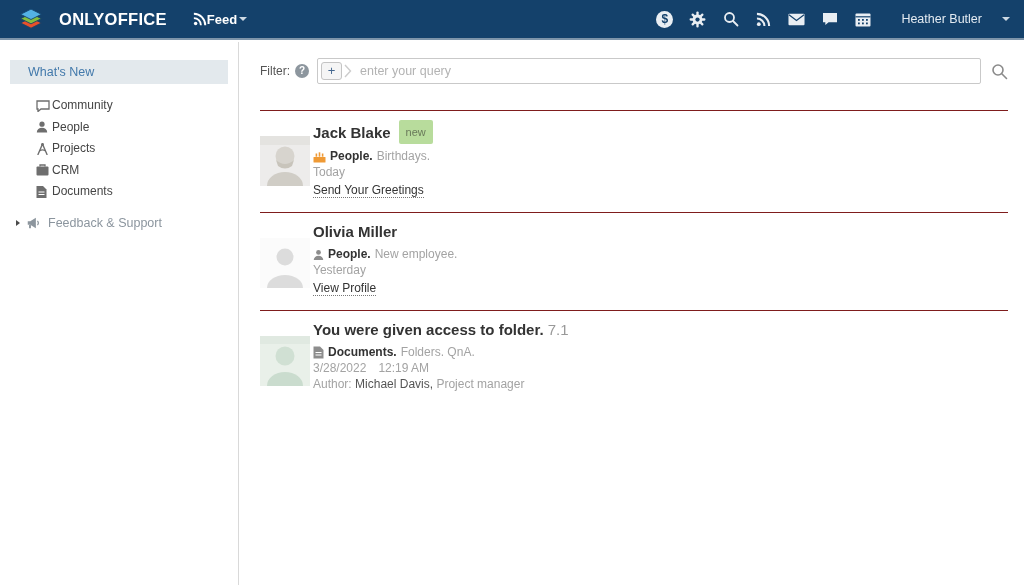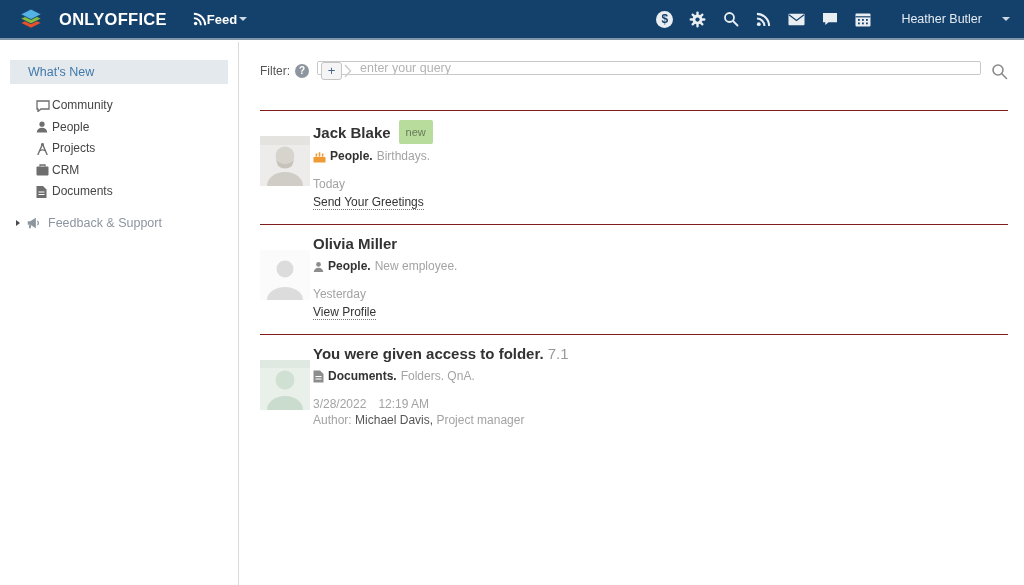--- a/index.html
+++ b/index.html
@@ -28,36 +28,36 @@
   .menu li { position:relative; height:21.5px; padding-left:52px; font-size:12px; color:#454545; line-height:21.5px; cursor:pointer; }
   .menu li .mi { position:absolute; left:36px; top:50%; transform:translateY(-50%); display:flex; }
   .feedback { margin-top:13px; display:flex; align-items:center; color:#8b959e; font-size:12.5px; padding-left:16px; gap:7px; cursor:pointer; }
   .caret-right { width:0; height:0; border-top:3.5px solid transparent; border-bottom:3.5px solid transparent; border-left:4.5px solid #4a4a4a; }
   
   .content { position:absolute; top:42px; left:240px; width:784px; height:543px; padding:16px 16px 0 20px; }
   .filter-row { display:flex; align-items:center; }
   .filter-label { font-size:12px; color:#555; }
   .help-ic { width:14px; height:14px; border-radius:50%; background:#8d969e; color:#fff; font-size:10px; font-weight:bold; text-align:center; line-height:14px; margin-left:5px; cursor:pointer; flex:none; }
   .filter-input-wrap { position:relative; flex:1; margin-left:8px; height:26px; }
-  .filter-input-wrap input { width:100%; height:14px; border:1px solid #c9c9c9; border-radius:2px; padding:0 8px 0 42px; font-size:12.5px; color:#333; outline:none; font-family:inherit; }
+  .filter-input-wrap input { width:100%; height:26px; border:1px solid #c9c9c9; border-radius:2px; padding:0 8px 0 42px; font-size:12.5px; color:#333; outline:none; font-family:inherit; }
   .filter-input-wrap input::placeholder { color:#b3b3b3; }
   .plus-btn { position:absolute; left:4px; top:4px; width:21px; height:18px; border:1px solid #c4c4c4; border-radius:3px; background:#f5f5f5; color:#44678f; font-size:13px; line-height:16px; text-align:center; cursor:pointer; }
   .plus-chevron { position:absolute; left:27px; top:6px; display:flex; }
   .search-btn { margin-left:10px; cursor:pointer; display:flex; flex:none; }
   
   .feed-list { margin-top:26px; }
   .feed-item { position:relative; border-top:1px solid #7f1d1d; padding:9px 0 14px 53px; min-height:87px; }
   .feed-avatar { position:absolute; left:0; top:25px; width:50px; height:50px; cursor:pointer; }
   .feed-title-row { line-height:20px; }
   .feed-title { font-size:15px; font-weight:bold; color:#333; cursor:pointer; }
   .title-suffix { font-weight:normal; color:#999; font-size:15px; margin-left:4px; }
   .new-badge { display:inline-block; margin-left:8px; background:#b8dc9c; color:#69795a; font-size:11px; padding:2px 7px; border-radius:2px; vertical-align:2px; font-weight:normal; }
   .feed-info { margin-top:5px; font-size:12px; color:#a3a3a3; line-height:15px; display:flex; align-items:center; gap:4px; }
   .feed-module { color:#333; font-weight:bold; }
-  .feed-date { font-size:12px; color:#a3a3a3; line-height:15px; margin-top:13px; }
+  .feed-date { font-size:12px; color:#a3a3a3; line-height:15px; margin-top:1px; }
   .feed-time { margin-left:12px; }
   .feed-action { display:inline-block; margin-top:2px; font-size:12px; color:#333; border-bottom:1px dotted #777; cursor:pointer; line-height:14px; }
   .author-line { font-size:12px; color:#a3a3a3; line-height:15px; margin-top:1px; }
   .author-name { color:#555; cursor:pointer; }
 </style>
 </head>
 <body>
 
 <header class="topbar">
   <div class="brand">

